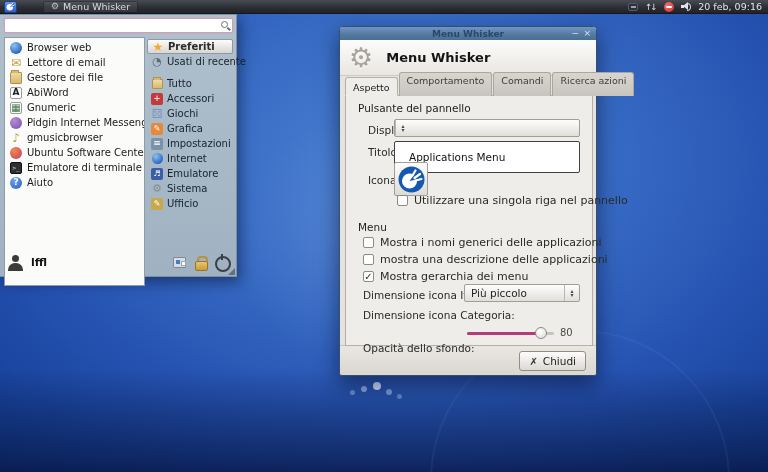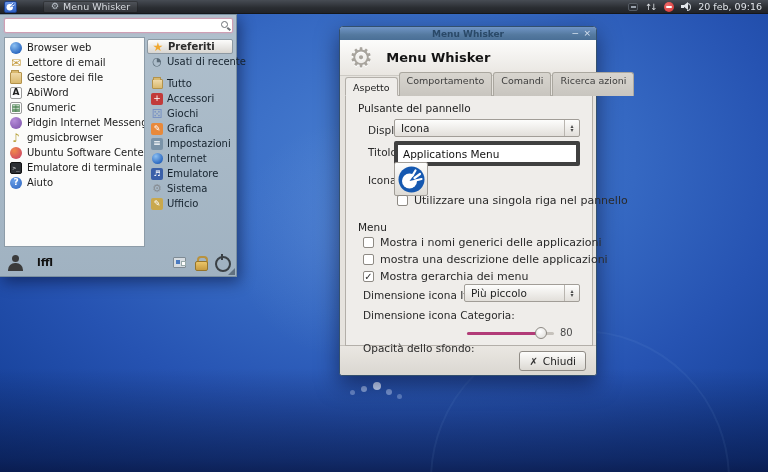--- a/index.html
+++ b/index.html
@@ -66,21 +66,21 @@
     position:absolute; left:4px; top:3px; width:229px; height:15px;
     background:#fff; border:1px solid #cf9fb4; border-radius:2px;
     box-shadow:0 0 2px rgba(215,140,170,.6);
     font-size:10px; padding:0 18px 0 4px; color:#222; outline:none;
     font-family:"DejaVu Sans", sans-serif;
   }
   .mag{ position:absolute; right:8px; top:6px; width:7px; height:7px; border:1.5px solid #6c7176; border-radius:50%; }
   .mag::after{ content:""; position:absolute; left:5px; top:6px; width:4px; height:1.5px; background:#6c7176; transform:rotate(40deg); }
 
   .mlist{
-    position:absolute; left:4px; top:22px; width:141px; height:210px;
+    position:absolute; left:4px; top:22px; width:141px; height:249px;
     background:#fbfbfa; border:1px solid #8d9ca8; padding-top:2px; overflow:hidden;
   }
   .app-row{ height:15px; display:flex; align-items:center; gap:5px; padding-left:5px; }
   .app-label{ font-size:10px; color:#1b1b1b; white-space:nowrap; }
   .mi{ width:12px; height:12px; flex:none; border-radius:2px; display:flex; align-items:center; justify-content:center; font-size:8px; color:#fff; }
   .mi i{ font-style:normal; line-height:1; }
   .ic-globe{ background:radial-gradient(circle at 35% 30%, #8cc0f2, #2e6bc2 70%, #1d4f9c); border-radius:50%; }
   .ic-mail{ background:none; color:#c59c3f; font-size:12px; }
   .ic-folder{ background:linear-gradient(#efd9a8,#d9b96e); border:1px solid #b3924a; border-radius:1px; position:relative; }
   .ic-folder::before{ content:""; position:absolute; left:0; top:-3px; width:6px; height:2px; background:#d9b96e; border:1px solid #b3924a; border-bottom:none; border-radius:1px 1px 0 0; }
@@ -107,21 +107,21 @@
   .ci-gfx{ background:#e8893a; }
   .ci-cfg{ background:#7a93a8; font-size:9px; }
   .ci-mm{ background:#3a5fa8; }
   .ci-sys{ color:#868c92; font-size:11px; }
   .ci-off{ background:#c9a84c; }
 
   .mbottom{ position:absolute; left:0; right:0; bottom:0; height:28px; display:flex; align-items:center; padding:0 7px; }
   .avatar{ width:17px; height:17px; position:relative; flex:none; overflow:hidden; }
   .avatar::before{ content:""; position:absolute; left:5px; top:1px; width:7px; height:7px; border-radius:50%; background:#3b3b3b; }
   .avatar::after{ content:""; position:absolute; left:1px; top:9px; width:15px; height:10px; border-radius:7px 7px 0 0; background:#3b3b3b; }
-  .uname{ font-size:11px; font-weight:bold; color:#111; margin-left:13px; }
+  .uname{ font-size:11px; font-weight:bold; color:#111; margin-left:7px; }
   .mb-icons{ margin-left:auto; display:flex; align-items:center; gap:9px; }
   .ic-disp{ width:13px; height:11px; background:#d7dde2; border:1px solid #7f8b94; border-radius:1px; position:relative; }
   .ic-disp::before{ content:""; position:absolute; left:2px; top:2px; width:4px; height:4px; background:#4a7ac0; }
   .ic-disp::after{ content:""; position:absolute; left:7px; top:3px; width:3px; height:3px; background:#fff; border:1px solid #9aa; }
   .ic-lock{ width:11px; height:13px; position:relative; }
   .ic-lock::before{ content:""; position:absolute; left:2px; top:0; width:7px; height:7px; border:2px solid #b8923e; border-bottom:none; border-radius:4px 4px 0 0; }
   .ic-lock::after{ content:""; position:absolute; left:0; top:5px; width:11px; height:8px; background:linear-gradient(#ecc568,#c89c40); border:1px solid #96752c; border-radius:2px; }
   .ic-power{ width:14px; height:14px; position:relative; }
   .ic-power::before{ content:""; position:absolute; left:0; top:1px; width:12px; height:12px; border:2px solid #3a4045; border-radius:50%; }
   .ic-power::after{ content:""; position:absolute; left:6px; top:-1px; width:2px; height:6px; background:#3a4045; }
@@ -167,22 +167,22 @@
   .h-menu{ top:125px; }
   .flabel{ position:absolute; font-size:10.5px; color:#2a2a2a; white-space:nowrap; }
 
   .combo{ position:absolute; height:18px; background:linear-gradient(#fdfdfc,#e2dfda);
           border:1px solid #a19d97; border-radius:2px; display:flex; align-items:center; }
   .combo-val{ font-size:10.5px; color:#1f1f1f; padding-left:6px; flex:1; white-space:nowrap; }
   .combo-spin{ width:15px; align-self:stretch; border-left:1px solid #b9b5af; display:flex; flex-direction:column;
                align-items:center; justify-content:center; color:#4a4a4a; }
   .combo-spin i{ font-style:normal; font-size:6px; line-height:4px; }
 
-  .txt-input{ position:absolute; height:25px; background:#fff; border:4px solid #404040; border-radius:2px;
-              font-size:10.5px; color:#111; padding:0 5px; font-family:"DejaVu Sans", sans-serif; outline:none; }
+  .txt-input{ position:absolute; height:32px; background:#fff; border:1px solid #404040; border-radius:2px;
+              font-size:10.5px; color:#111; padding:0 14px; font-family:"DejaVu Sans", sans-serif; outline:none; }
 
   .icona-btn{ position:absolute; left:48px; top:66px; width:34px; height:34px;
               background:linear-gradient(#fdfdfc,#dedbd5); border:1px solid #a19d97; border-radius:2px;
               display:flex; align-items:center; justify-content:center; }
 
   .cb{ width:11px; height:11px; background:#fff; border:1px solid #8e8a84; border-radius:2px; flex:none;
        display:flex; align-items:center; justify-content:center; }
   .cb i{ font-style:normal; font-size:10px; line-height:10px; color:#2e2e2e; font-weight:bold; }
   .cb-row{ position:absolute; display:flex; align-items:center; gap:6px; }
   .cb-label{ font-size:11px; color:#2a2a2a; white-space:nowrap; }
@@ -406,21 +406,20 @@
       <span class="tab">Comportamento</span>
       <span class="tab">Comandi</span>
       <span class="tab">Ricerca azioni</span>
     </div>
 
     <div class="dlg-frame">
       <span class="heading h-panelbtn">Pulsante del pannello</span>
 
       <span class="flabel" style="left:22px;top:28px;">Display:</span>
       <div class="combo" style="left:48px;top:23px;width:186px;">
-        <span class="combo-val">Icona</span>
         <span class="combo-spin">
           <i>▴</i>
             <i>▾</i>
         </span>
       </div>
 
       <span class="flabel" style="left:22px;top:50px;">Titolo:</span>
       <input class="txt-input" style="left: 48px; top: 45px; width: 186px;" value="Applications Menu">
 
       <span class="flabel" style="left:22px;top:78px;">Icona:</span>

